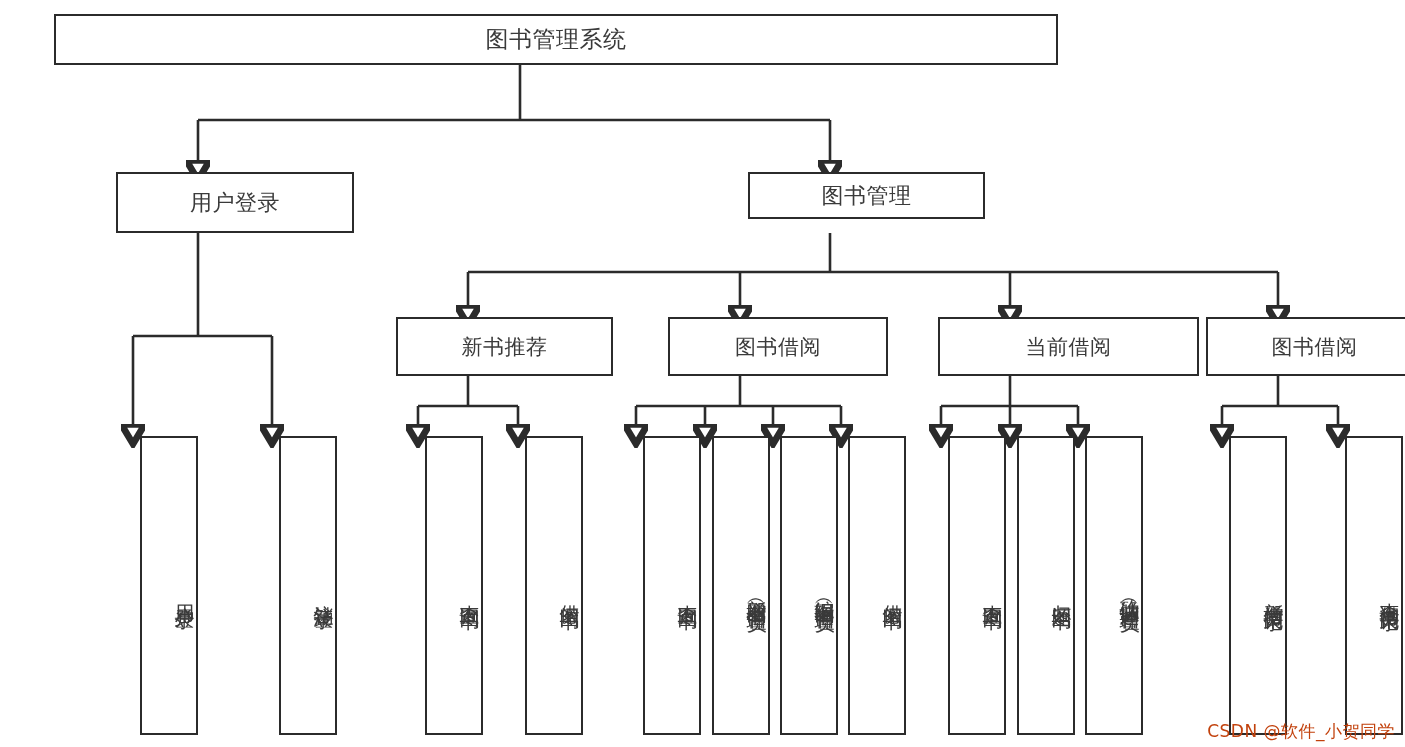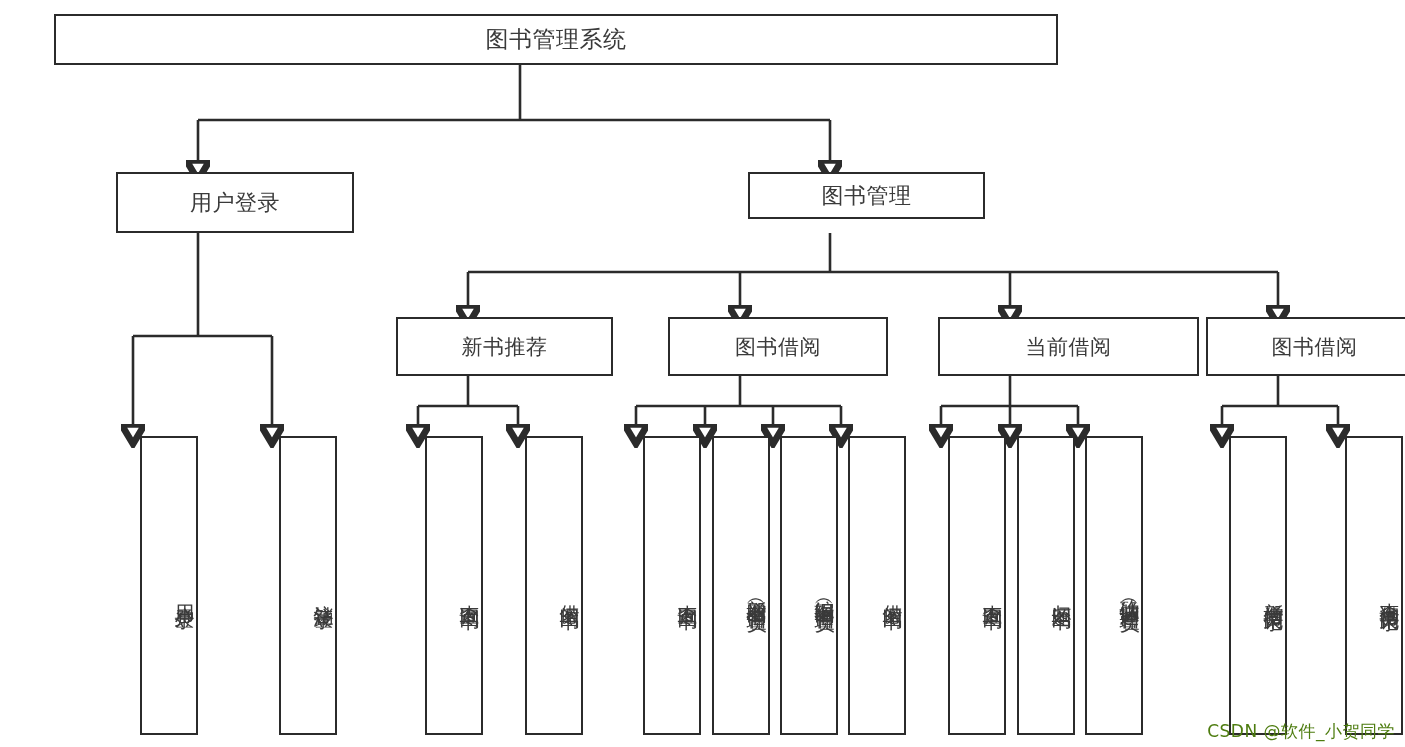--- a/index.html
+++ b/index.html
@@ -70,21 +70,21 @@
     writing-mode: vertical-rl;
     text-orientation: upright;
     letter-spacing: 2px;
   }
   
   #watermark {
     position: absolute;
     right: 10px;
     bottom: 4px;
     font-size: 17px;
-    color: #4d7c0f;
+    color: #c2410c;
     white-space: nowrap;
     letter-spacing: 0.5px;
   }
 </style>
 </head>
 <body>
 
 <div id="canvas">
 
   <svg id="wires" viewBox="0 0 1405 747" width="1405" height="747" xmlns="http://www.w3.org/2000/svg">

